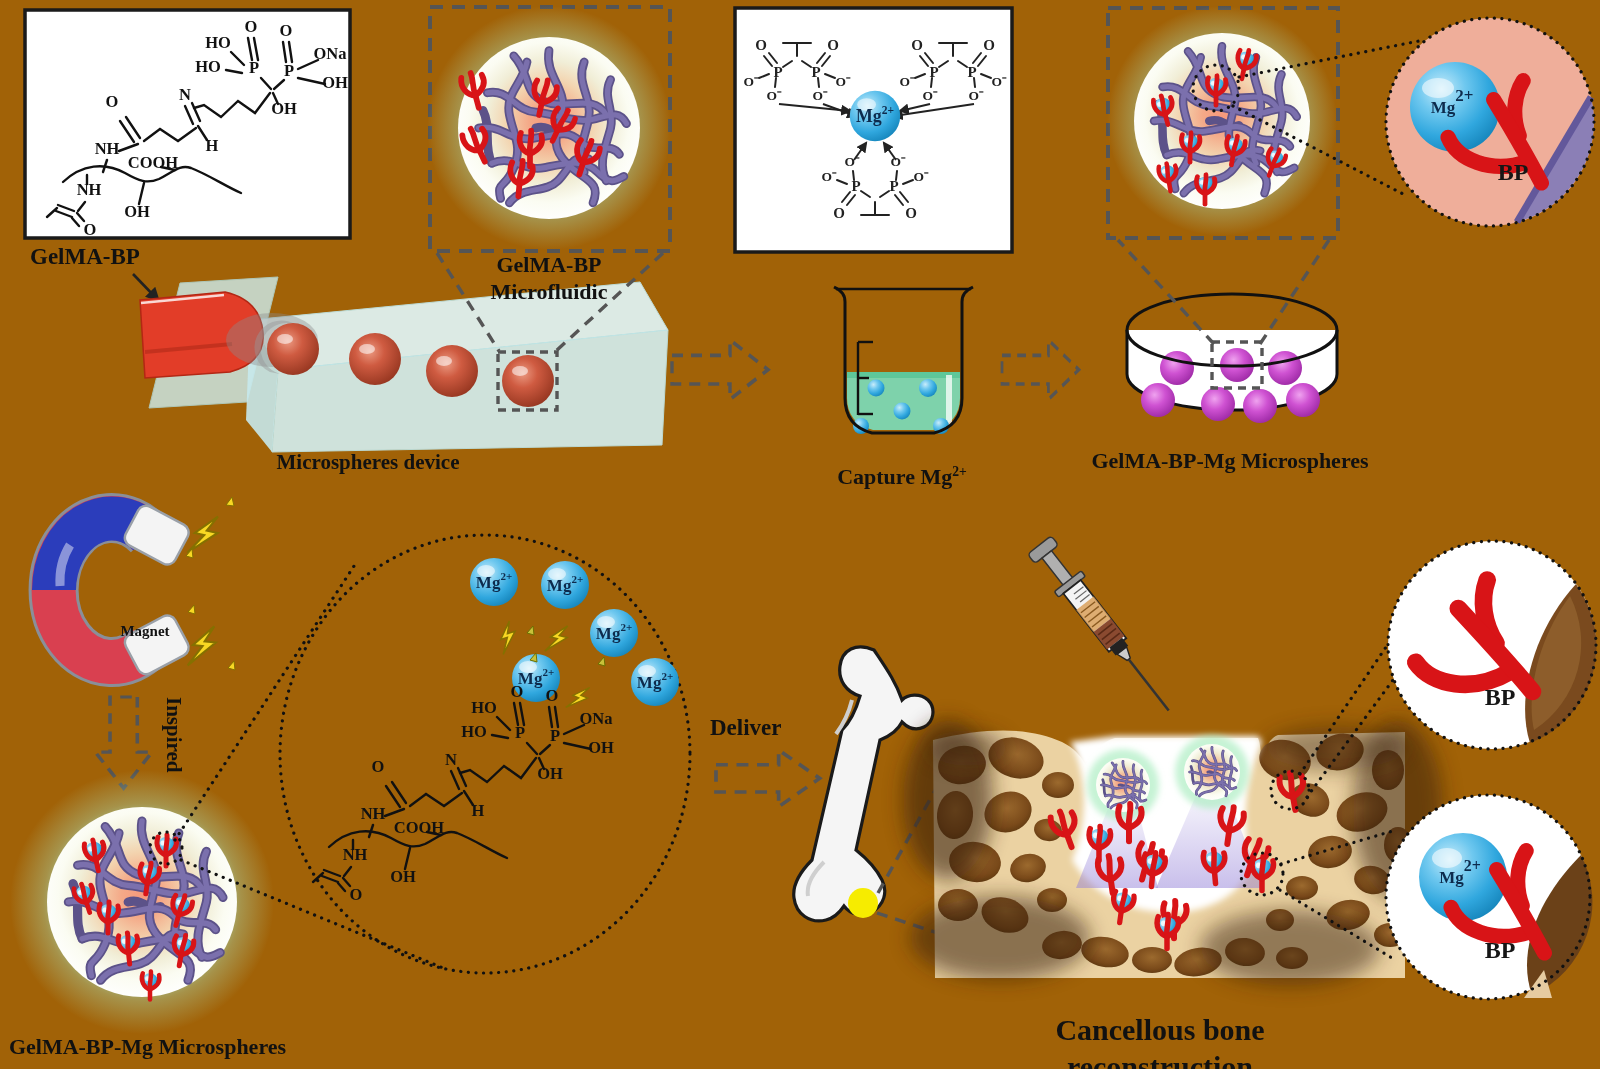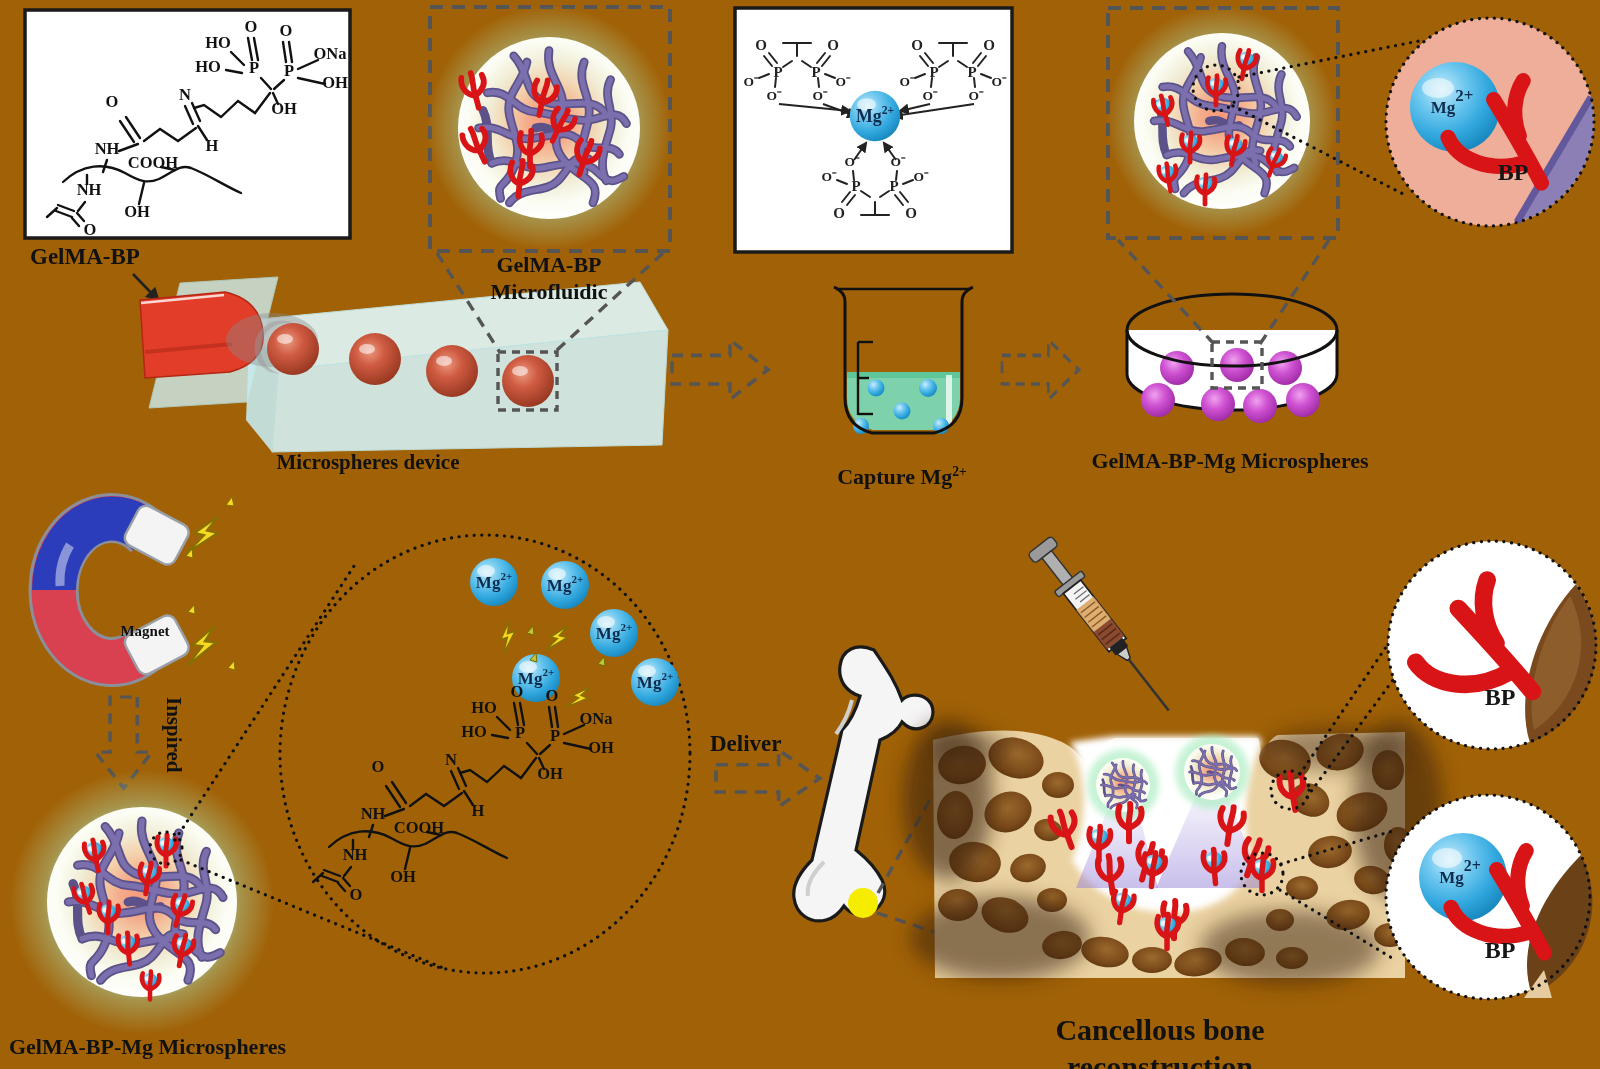--- a/index.html
+++ b/index.html
@@ -572,15 +572,15 @@
 </svg>
 
 <div class="lbl" style="left:30px;top:243px;width:150px;text-align:left;font-size:23px;">GelMA-BP</div>
 <div class="lbl" style="left:238px;top:450px;width:260px;font-size:21px;">Microspheres device</div>
 <div class="lbl" style="left:429px;top:252px;width:240px;font-size:22px;"><span>GelMA-BP</span><br><span>Microfluidic</span></div>
 <div class="lbl" style="left:782px;top:464px;width:240px;font-size:22px;"><span>Capture Mg</span><sup>2+</sup></div>
 <div class="lbl" style="left:1060px;top:448px;width:340px;font-size:22px;">GelMA-BP-Mg Microspheres</div>
 <div class="lbl" style="left:100px;top:600px;width:90px;font-size:15px;margin-top:22px;">Magnet</div>
 <div class="lbl" style="left:186px;top:697px;font-size:21px;transform:rotate(90deg);transform-origin:0 0;white-space:nowrap;">Inspired</div>
 <div class="lbl" style="left:5px;top:1034px;width:285px;font-size:22px;">GelMA-BP-Mg Microspheres</div>
-<div class="lbl" style="left:710px;top:730px;width:115px;font-size:23px;text-align:left;">Deliver</div>
+<div class="lbl" style="left:710px;top:714px;width:115px;font-size:23px;text-align:left;">Deliver</div>
 <div class="lbl" style="left:1010px;top:1012px;width:300px;font-size:30px;">Cancellous bone reconstruction</div>
 </div>
 
 </body></html>

